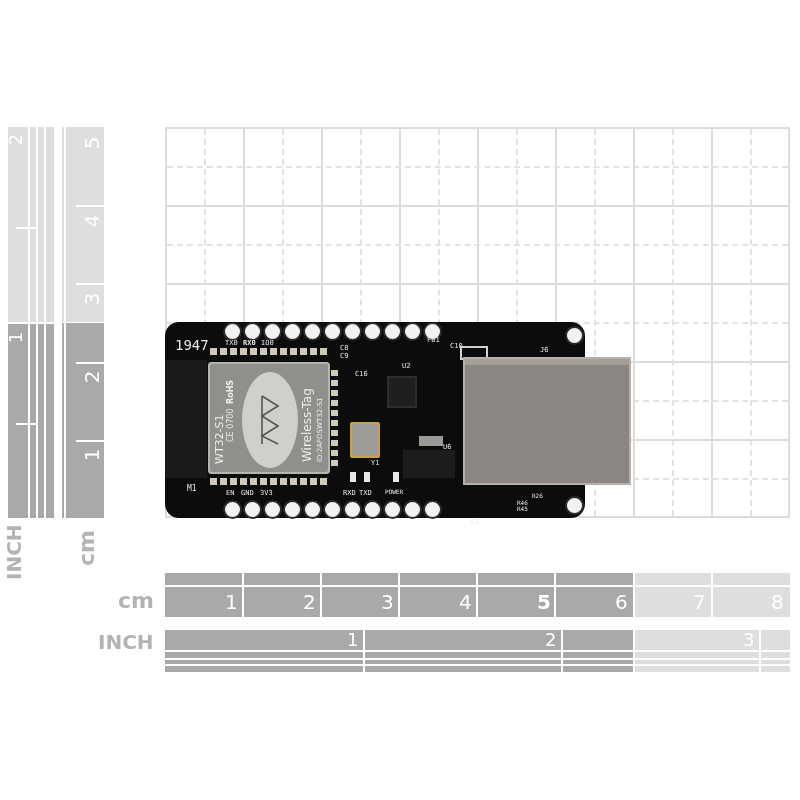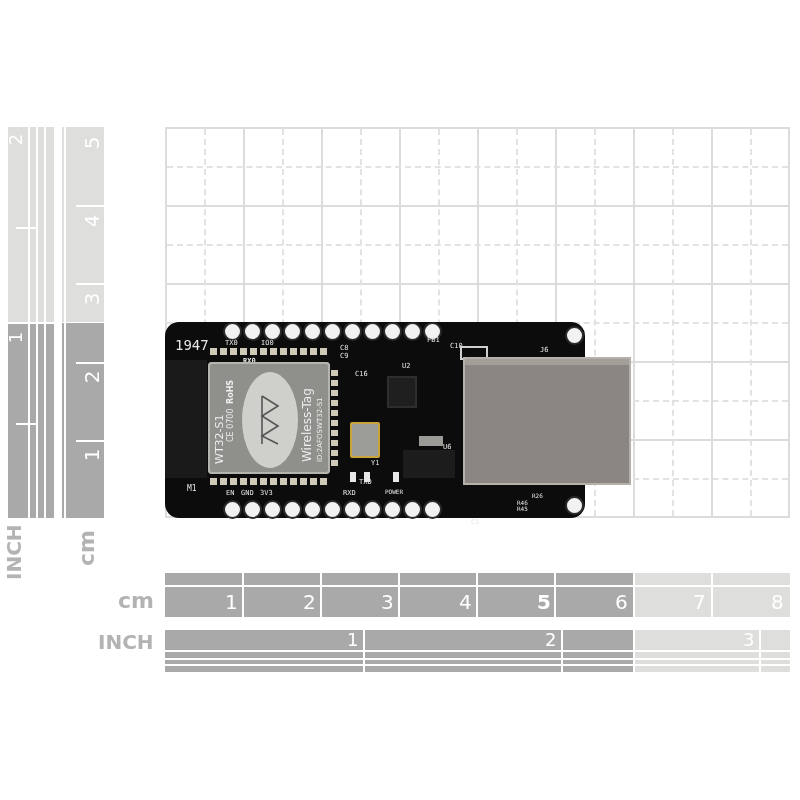--- a/index.html
+++ b/index.html
@@ -149,37 +149,37 @@
   <div class="hole" style="left:258px;top:178px;"></div>
 
   <div class="pad" style="left:45px;top:26px;width:120px;height:7px;background:repeating-linear-gradient(to right,#cfc9b8 0 7px,#0c0c0c 7px 10px);"></div>
   <div class="pad" style="left:45px;top:156px;width:120px;height:7px;background:repeating-linear-gradient(to right,#cfc9b8 0 7px,#0c0c0c 7px 10px);"></div>
   <div class="pad" style="left:166px;top:48px;width:7px;height:100px;background:repeating-linear-gradient(to bottom,#cfc9b8 0 6px,#0c0c0c 6px 10px);"></div>
 
   <div class="abs" style="left:0;top:38px;width:42px;height:118px;background:#1a1a1a;"></div>
 
   <div class="silk" style="left:10px;top:15px;font-size:14px;">1947</div>
   <div class="silk" style="left:60px;top:17px;">TX0</div>
-  <div class="silk" style="left:78px;top:35px;font-weight:bold;">RX0</div>
+  <div class="silk" style="left:78px;top:17px;font-weight:bold;">RX0</div>
   <div class="silk" style="left:96px;top:17px;">IO0</div>
   <div class="silk" style="left:22px;top:162px;font-size:8px;">M1</div>
   <div class="silk" style="left:61px;top:167px;">EN</div>
   <div class="silk" style="left:76px;top:167px;">GND</div>
   <div class="silk" style="left:95px;top:167px;">3V3</div>
   <div class="silk" style="left:175px;top:22px;">C8</div>
   <div class="silk" style="left:175px;top:30px;">C9</div>
   <div class="silk" style="left:190px;top:48px;">C16</div>
   <div class="silk" style="left:237px;top:40px;">U2</div>
   <div class="silk" style="left:262px;top:14px;">FB1</div>
   <div class="silk" style="left:285px;top:20px;">C10</div>
   <div class="silk" style="left:375px;top:24px;">J6</div>
   <div class="silk" style="left:206px;top:137px;">Y1</div>
   <div class="silk" style="left:278px;top:121px;">U6</div>
   <div class="silk" style="left:178px;top:167px;">RXD</div>
-  <div class="silk" style="left:194px;top:156px;">TXD</div>
+  <div class="silk" style="left:194px;top:167px;">TXD</div>
   <div class="silk" style="left:220px;top:166px;font-size:6px;">POWER</div>
   <div class="silk" style="left:306px;top:196px;">C5</div>
   <div class="silk" style="left:367px;top:170px;font-size:6px;">R26</div>
   <div class="silk" style="left:352px;top:177px;font-size:6px;">R46</div>
   <div class="silk" style="left:352px;top:183px;font-size:6px;">R45</div>
 
   <div class="chip" style="left:222px;top:54px;width:26px;height:28px;border:2px solid #2e2e2e;"></div>
   <div class="abs" style="left:185px;top:100px;width:26px;height:32px;background:#9c9c98;border:2px solid #c8a43a;border-radius:2px;"></div>
   <div class="chip" style="left:238px;top:128px;width:52px;height:28px;background:#1c1c1c;"></div>
   <div class="abs" style="left:254px;top:114px;width:24px;height:10px;background:#9a9a96;"></div>

